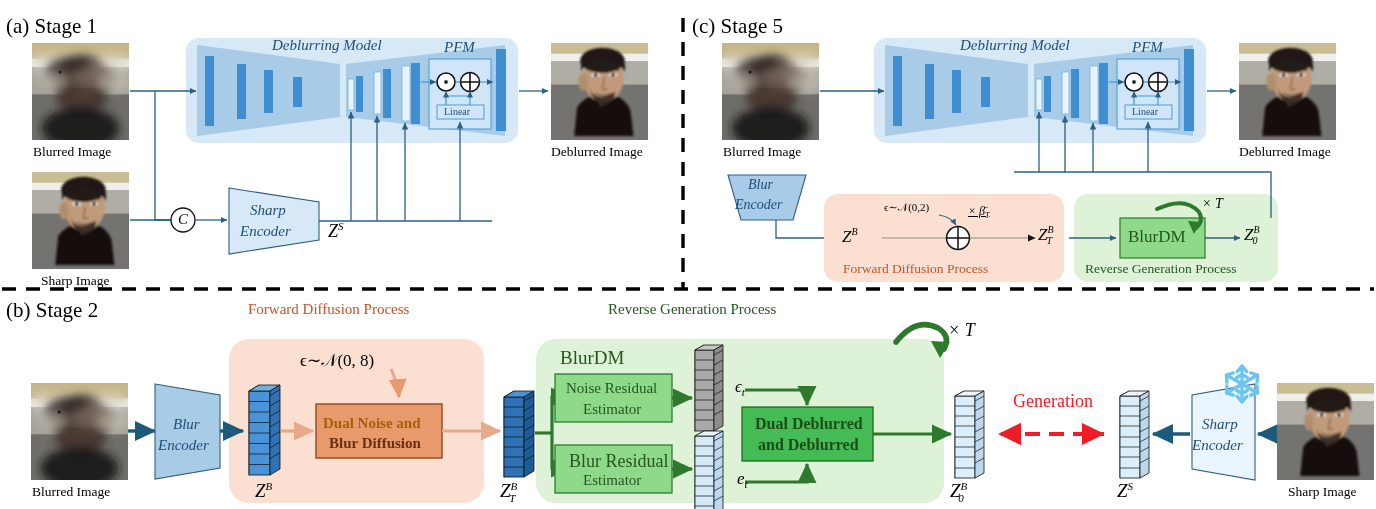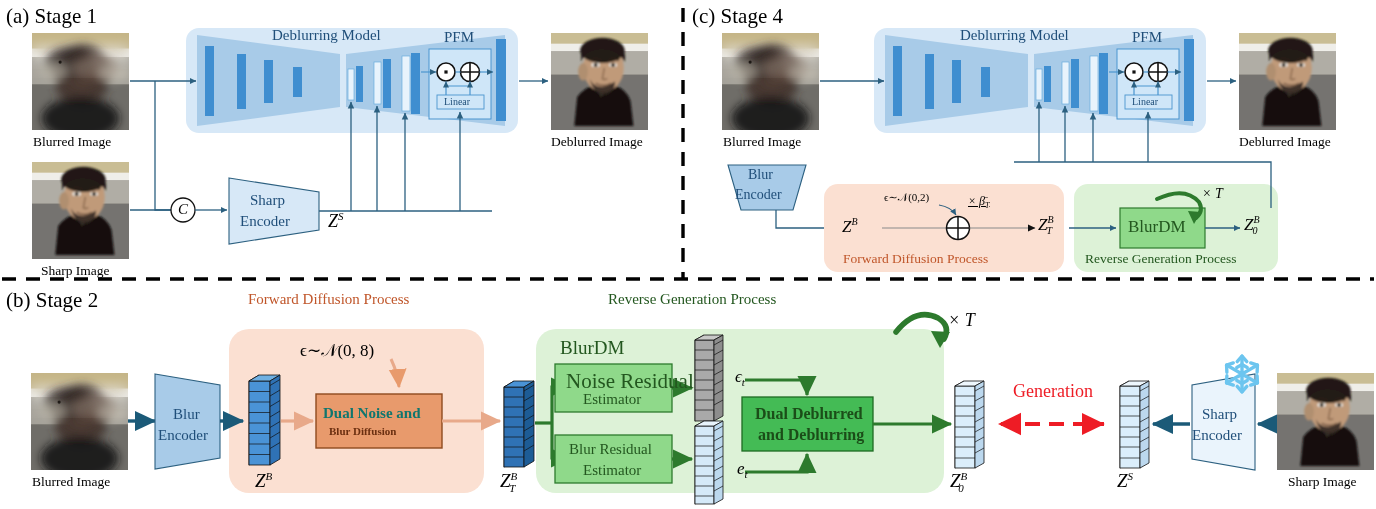--- a/index.html
+++ b/index.html
@@ -1,23 +1,23 @@
 <!DOCTYPE html>
 <html><head>
 <meta charset="utf-8">
 <style>
   html,body{margin:0;padding:0;background:#fff;}
   body{width:1376px;height:509px;position:relative;overflow:hidden;
        font-family:"Liberation Serif", serif; color:#000;}
-  .fig{position:absolute;left:0;top:2px;width:1376px;height:446px;}
+  .fig{position:absolute;left:0;top:12px;width:1376px;height:446px;}
   svg{display:block;}
   .txt{position:absolute;white-space:nowrap;line-height:1;}
   .panel-title{font-size:21px;font-family:"Liberation Serif",serif;}
   .cap{font-size:13.5px;}
-  .blue-lbl{color:#1f4e79;font-size:13px;}
+  .blue-lbl{color:#1f4e79;font-size:13px;font-style:italic;}
   .sec-orange{color:#c0562a;font-size:15px;}
   .sec-green{color:#23571f;font-size:15px;}
   .mini{font-size:9px;color:#1f4e79;font-family:Liberation Serif, serif;}
   .bold{font-weight:bold;}
 </style>
 </head>
 <body>
 
 <div class="fig">
 <svg width="1376" height="509" viewBox="0 0 1376 509">
@@ -446,21 +446,21 @@
   <div class="txt cap" style="left:41px;top:262px;">Sharp Image</div>
   <div class="txt cap" style="left:551px;top:133px;">Deblurred Image</div>
   <div class="txt blue-lbl" style="left:272px;top:26px;font-size:15px;">Deblurring Model</div>
   <div class="txt blue-lbl" style="left:444px;top:28px;font-size:15px;">PFM</div>
   <div class="txt mini" style="left:444px;top:95px;font-size:10px;">Linear</div>
   <div class="txt blue-lbl" style="left:250px;top:191px;font-size:15px;">Sharp</div>
   <div class="txt blue-lbl" style="left:240px;top:212px;font-size:15px;">Encoder</div>
   <div class="txt" style="left:178px;top:200px;font-size:15px;font-style:italic;">C</div>
   <div class="txt" style="left:328px;top:209px;font-size:18px;font-style:italic;"><span>Z</span><sup style="font-size:11px;">S</sup></div>
 
-  <div class="txt panel-title" style="left:692px;top:4px;">(c) Stage 4</div>
+  <div class="txt panel-title" style="left:692px;top:4px;">(c) Stage 5</div>
   <div class="txt cap" style="left:723px;top:133px;">Blurred Image</div>
   <div class="txt cap" style="left:1239px;top:133px;">Deblurred Image</div>
   <div class="txt blue-lbl" style="left:960px;top:26px;font-size:15px;">Deblurring Model</div>
   <div class="txt blue-lbl" style="left:1132px;top:28px;font-size:15px;">PFM</div>
   <div class="txt mini" style="left:1132px;top:95px;font-size:10px;">Linear</div>
   <div class="txt blue-lbl" style="left:748px;top:166px;font-size:14px;">Blur</div>
   <div class="txt blue-lbl" style="left:735px;top:186px;font-size:14px;">Encoder</div>
   <div class="txt" style="left:842px;top:215px;font-size:17px;font-style:italic;"><span>Z</span><sup style="font-size:10px;">B</sup></div>
   <div class="txt" style="left:1038px;top:213px;font-size:17px;font-style:italic;"><span>Z</span><sup style="font-size:10px;">B</sup><sub style="font-size:10px;margin-left:-7px;">T</sub></div>
   <div class="txt" style="left:884px;top:190px;font-size:11px;">ϵ∼𝒩(0,2)</div>
@@ -475,31 +475,31 @@
   <div class="txt cap" style="left:32px;top:473px;">Blurred Image</div>
   <div class="txt cap" style="left:1288px;top:473px;">Sharp Image</div>
   <div class="txt blue-lbl" style="left:173px;top:405px;font-size:15px;">Blur</div>
   <div class="txt blue-lbl" style="left:158px;top:426px;font-size:15px;">Encoder</div>
   <div class="txt blue-lbl" style="left:1202px;top:405px;font-size:15px;">Sharp</div>
   <div class="txt blue-lbl" style="left:1192px;top:426px;font-size:15px;">Encoder</div>
 
   <div class="txt sec-orange" style="left:248px;top:290px;">Forward Diffusion Process</div>
   <div class="txt sec-green" style="left:608px;top:290px;">Reverse Generation Process</div>
   <div class="txt" style="left:300px;top:340px;font-size:17px;">ϵ∼𝒩(0, 8)</div>
-  <div class="txt bold" style="left:323px;top:404px;font-size:15px;color:#0f766e;">Dual Noise and</div>
-  <div class="txt bold" style="left:329px;top:424px;font-size:11px;color:#6b2f10;">Blur Diffusion</div>
+  <div class="txt bold" style="left:323px;top:404px;font-size:15px;color:#a16207;">Dual Noise and</div>
+  <div class="txt bold" style="left:329px;top:424px;font-size:15px;color:#6b2f10;">Blur Diffusion</div>
   <div class="txt" style="left:255px;top:469px;font-size:19px;font-style:italic;"><span>Z</span><sup style="font-size:11px;">B</sup></div>
   <div class="txt" style="left:500px;top:469px;font-size:19px;font-style:italic;"><span>Z</span><sup style="font-size:11px;">B</sup><sub style="font-size:11px;margin-left:-8px;">T</sub></div>
 
   <div class="txt sec-green" style="left:560px;top:336px;font-size:19px;">BlurDM</div>
-  <div class="txt sec-green" style="left:566px;top:369px;font-size:21px;">Noise Residual</div>
+  <div class="txt sec-green" style="left:566px;top:369px;font-size:15px;">Noise Residual</div>
   <div class="txt sec-green" style="left:583px;top:390px;font-size:15px;">Estimator</div>
-  <div class="txt sec-green" style="left:569px;top:440px;font-size:15px;">Blur Residual</div>
+  <div class="txt sec-green" style="left:569px;top:440px;font-size:18px;">Blur Residual</div>
   <div class="txt sec-green" style="left:583px;top:461px;font-size:15px;">Estimator</div>
   <div class="txt" style="left:735px;top:366px;font-size:17px;font-style:italic;"><span>ϵ</span><sub style="font-size:11px;">t</sub></div>
   <div class="txt" style="left:737px;top:458px;font-size:17px;font-style:italic;font-family:Liberation Serif, serif;"><span>e</span><sub style="font-size:11px;">t</sub></div>
   <div class="txt bold sec-green" style="left:755px;top:404px;font-size:16px;color:#1b4d18;">Dual Deblurred</div>
-  <div class="txt bold sec-green" style="left:758px;top:425px;font-size:16px;color:#1b4d18;">and Deblurring</div>
+  <div class="txt bold sec-green" style="left:758px;top:425px;font-size:16px;color:#1b4d18;">and Deblurred</div>
   <div class="txt" style="left:948px;top:309px;font-size:18px;font-style:italic;">× T</div>
   <div class="txt" style="left:950px;top:469px;font-size:19px;font-style:italic;"><span>Z</span><sup style="font-size:11px;">B</sup><sub style="font-size:11px;margin-left:-9px;">0</sub></div>
   <div class="txt" style="left:1013px;top:380px;font-size:18px;color:#ee1c25;">Generation</div>
   <div class="txt" style="left:1117px;top:469px;font-size:19px;font-style:italic;"><span>Z</span><sup style="font-size:11px;">S</sup></div>
 </div>
 
 </body></html>

